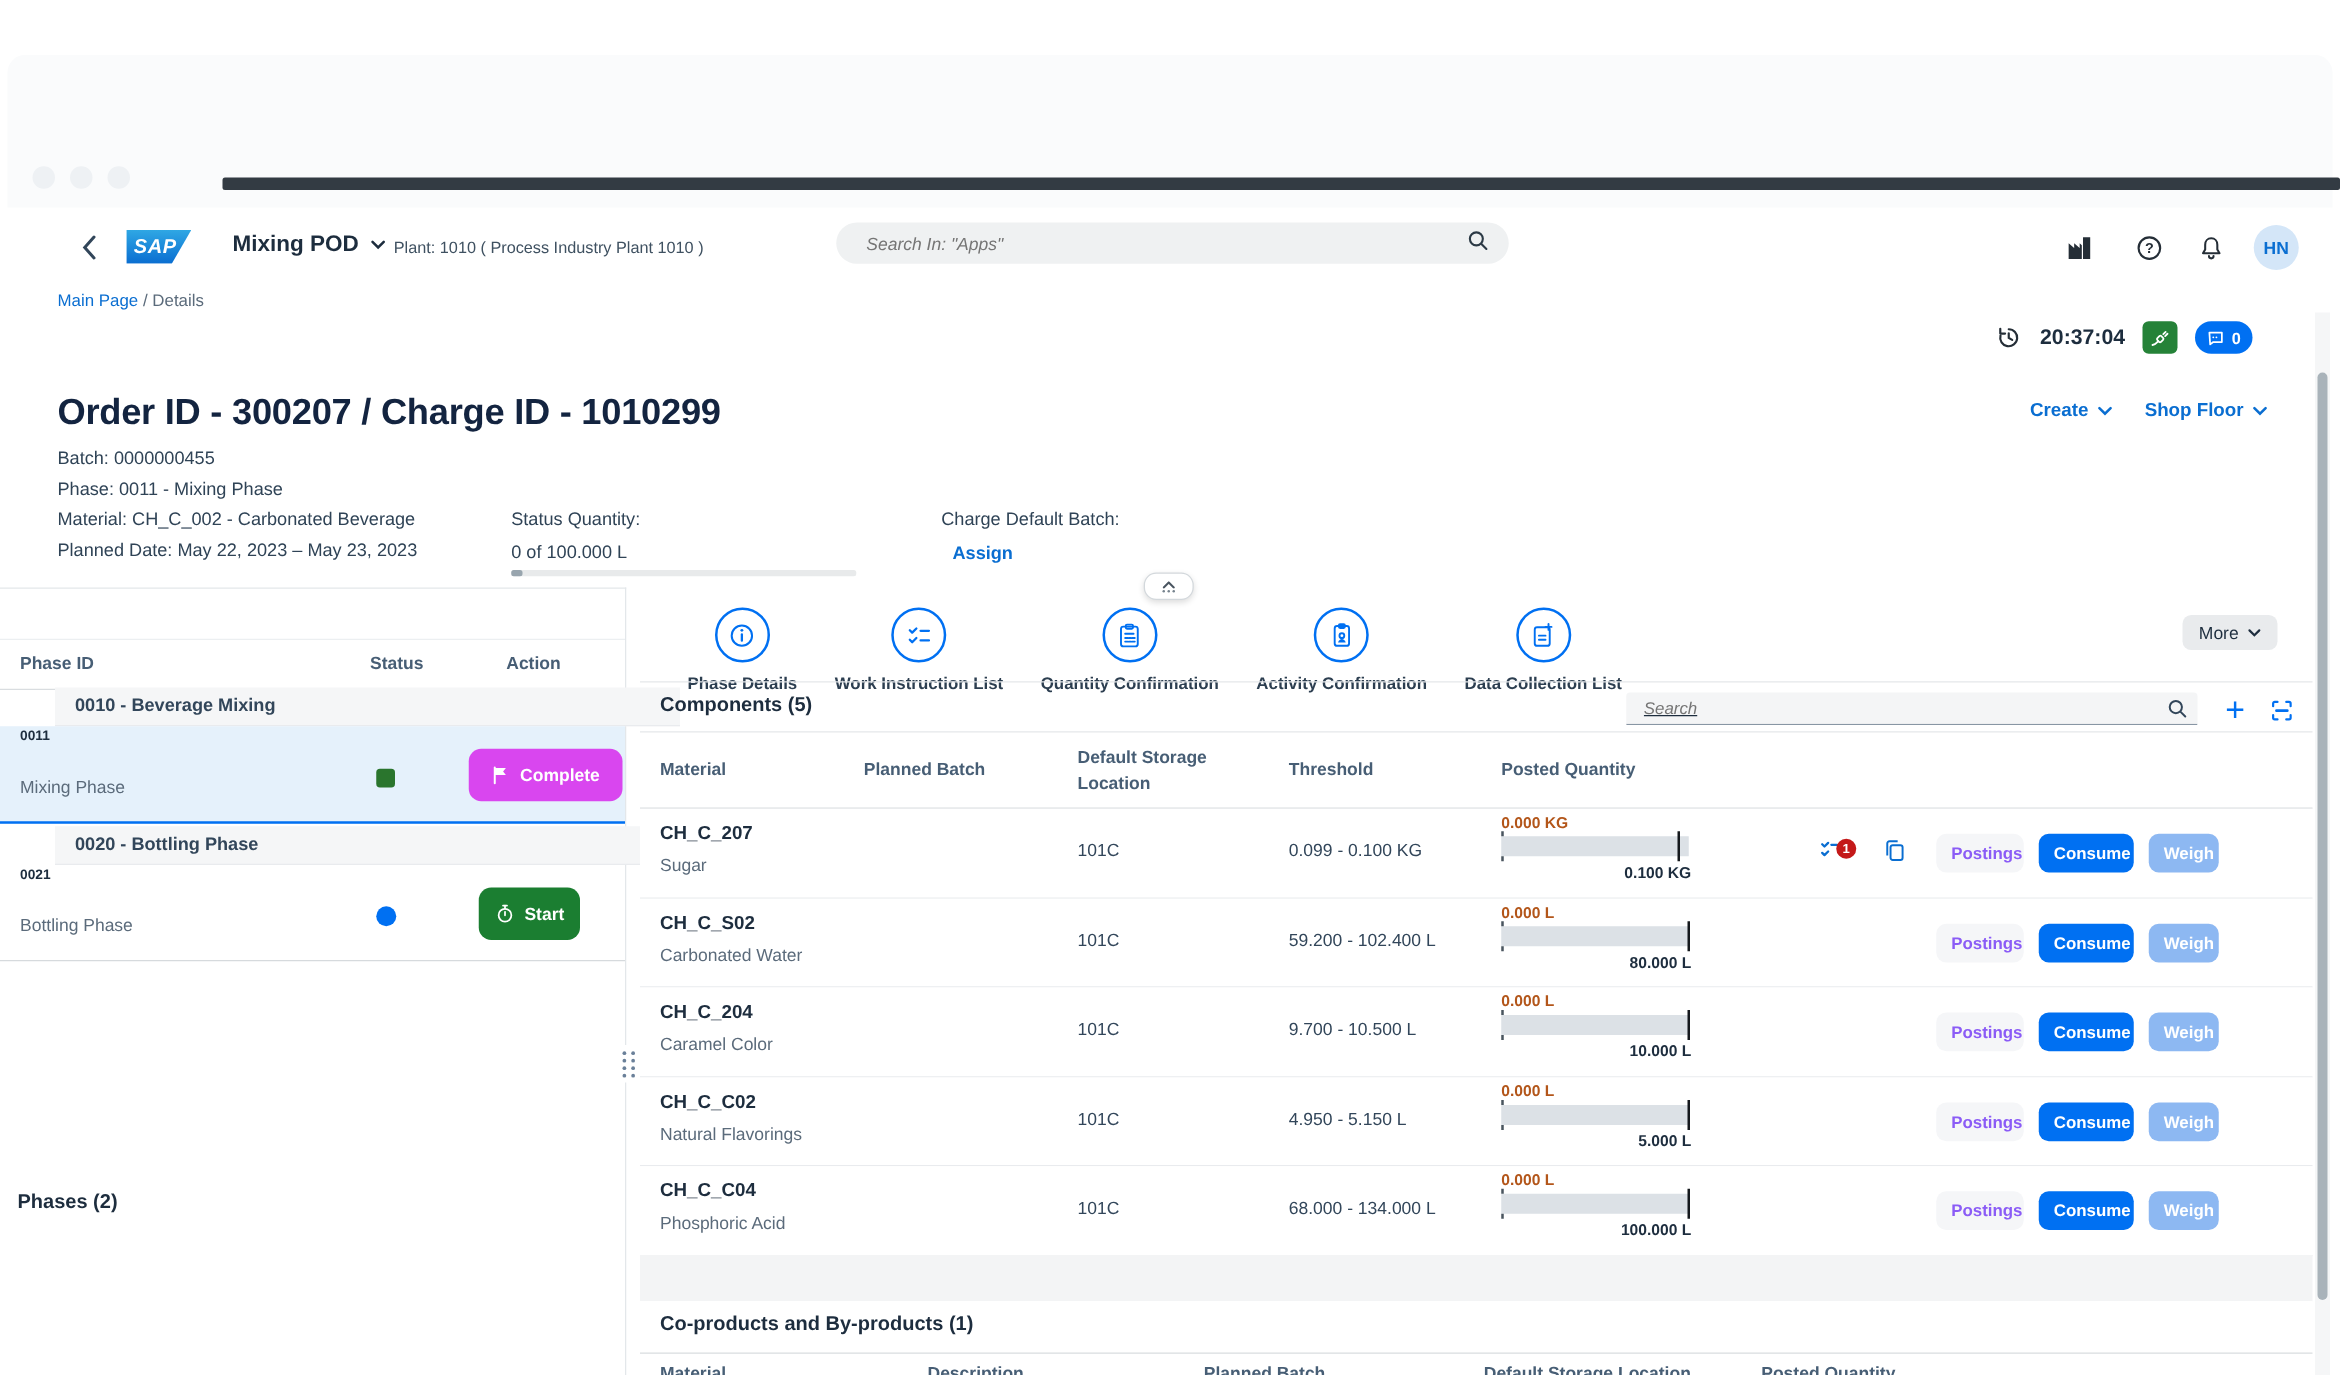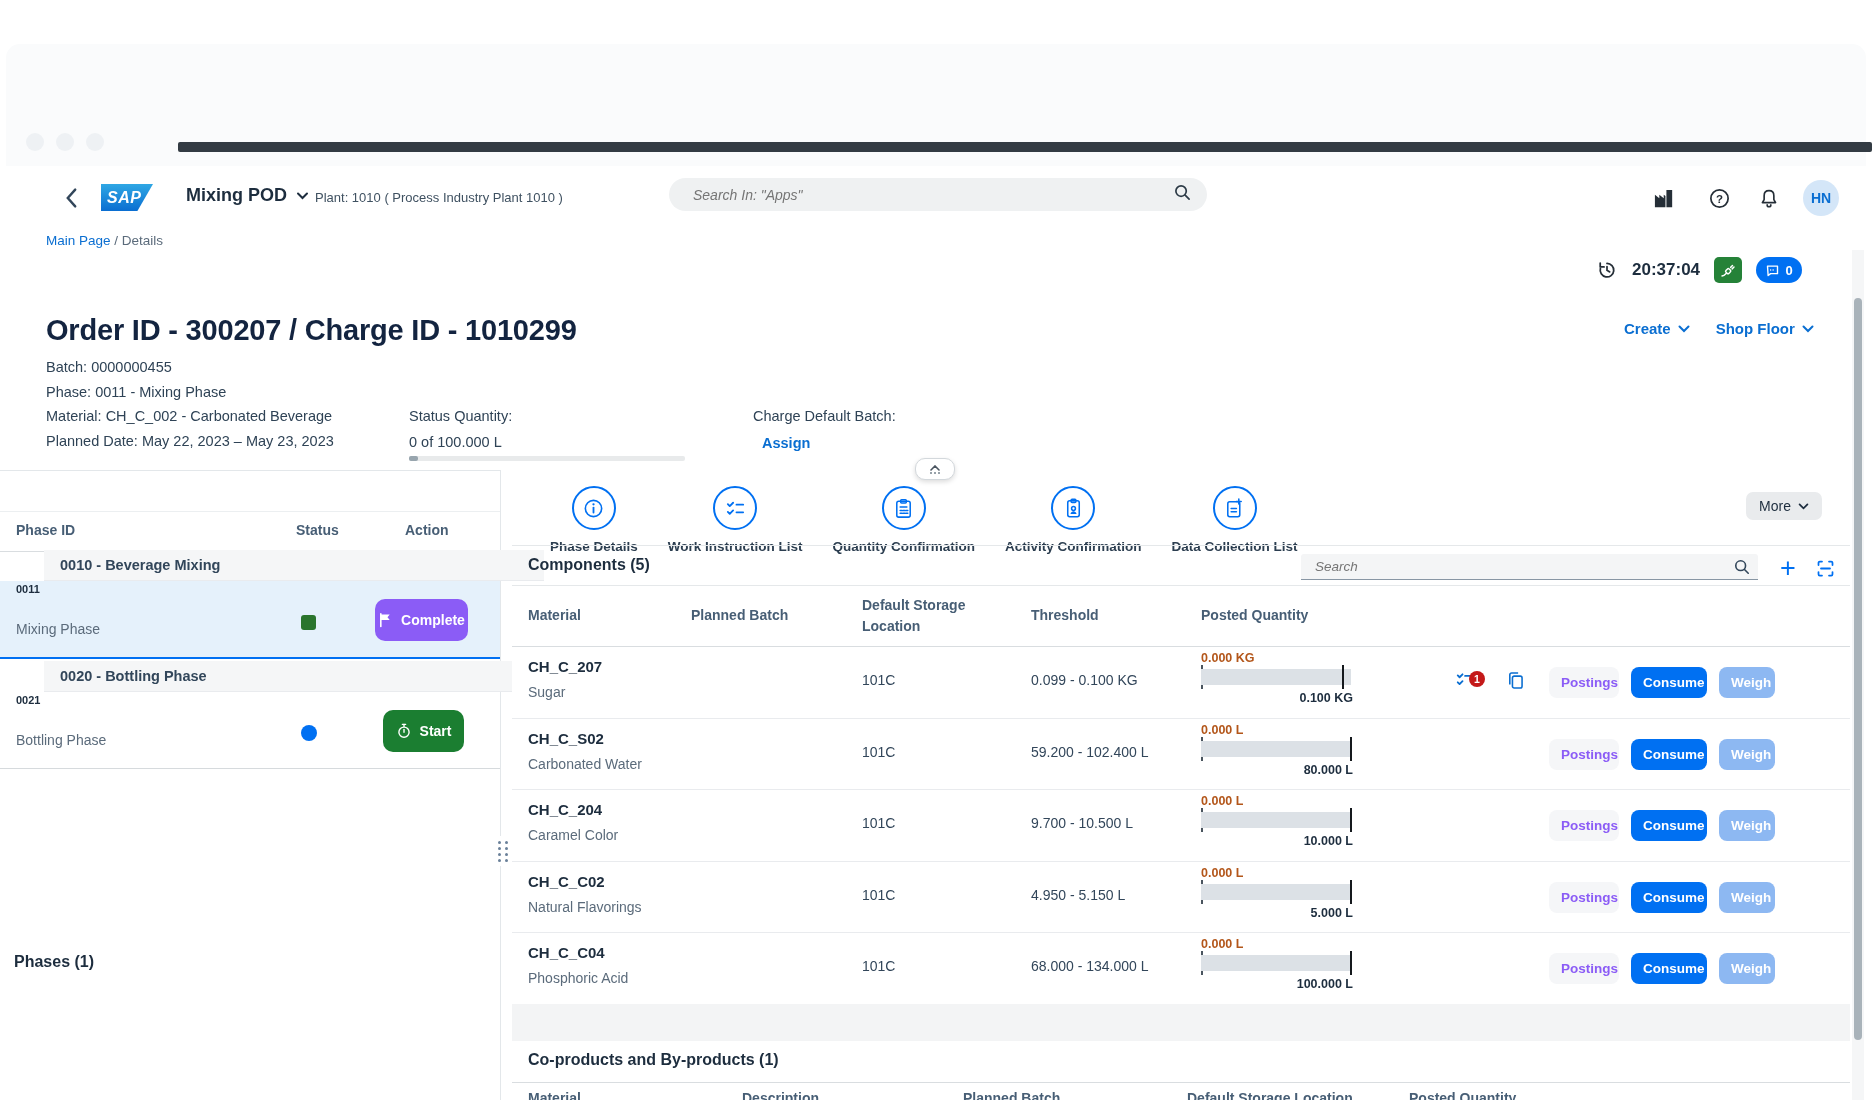--- a/index.html
+++ b/index.html
@@ -54,39 +54,39 @@
                font-size:14.5px;font-weight:bold;color:#32465a;line-height:31px;padding-left:16px;box-sizing:border-box;margin-left:44px;}
   .phase-row{position:absolute;left:0;width:500px;height:76px;background:#fff;}
   .phase-row.selected{background:#e5f1fb;border-bottom:2.5px solid #0070f2;}
   .phase-row.last{border-bottom:1px solid #d6dadd;}
   .pr-id{position:absolute;left:16px;top:2px;font-size:11px;font-weight:bold;}
   .pr-name{position:absolute;left:16px;top:40px;font-size:14px;color:#5b6b7b;}
   .st-square{position:absolute;left:301px;top:34px;width:15px;height:15px;border-radius:3px;background:#2a752d;}
   .st-circle{position:absolute;left:301px;top:33px;width:16px;height:16px;border-radius:50%;background:#0070f2;}
   .act-btn{position:absolute;top:18px;height:42px;border:none;border-radius:10px;color:#fff;font-size:14px;font-weight:bold;
            display:flex;align-items:center;justify-content:center;gap:8px;cursor:pointer;font-family:inherit;}
-  .act-complete{left:375px;width:93px;background:#8b5cf6;}
+  .act-complete{left:375px;width:123px;background:#d946ef;}
   .act-start{left:383px;width:81px;background:#1b7e31;}
   .grip{left:495px;top:836px;width:16px;height:30px;display:grid;grid-template-columns:4px 4px;gap:3px;justify-content:center;align-content:center;cursor:col-resize;background:#fff;}
   .grip i{width:3px;height:3px;border-radius:50%;background:#6a8099;}
   
   .tab-strip{left:550px;top:478px;height:66px;display:flex;align-items:flex-start;gap:30px;}
   .tab{position:relative;display:flex;align-items:center;gap:9px;margin-top:8px;cursor:pointer;flex-direction:column;}
   .tab-circle{width:44px;height:44px;border-radius:50%;border:2.5px solid #0070f2;box-sizing:border-box;color:#0070f2;
               display:flex;align-items:center;justify-content:center;background:#fff;}
   .tab.active .tab-circle{background:#0070f2;color:#fff;border-color:#0070f2;}
   .tab-label{font-size:13.5px;font-weight:bold;color:#2c3e50;}
   .tab.active::after{content:"";position:absolute;left:-7px;top:51px;width:58px;height:3.5px;background:#0070f2;}
   .more-btn{left:1746px;top:492px;width:76px;height:28px;background:#e9ebed;border:none;border-radius:7px;font-size:14px;color:#1d2d3e;
             display:flex;align-items:center;justify-content:center;gap:7px;cursor:pointer;font-family:inherit;}
   .tabs-divider{left:512px;top:545px;width:1338px;height:1px;background:#e5e8ea;}
   
   .comp-title{left:528px;top:556px;font-size:16px;font-weight:bold;}
   .comp-search{left:1301px;top:554px;width:457px;height:26px;background:#f4f5f6;border-bottom:1.5px solid #8896a4;
-               border-radius:3px 3px 0 0;display:flex;align-items:center;padding:0 8px 0 12px;box-sizing:border-box;}
+               border-radius:3px 3px 0 0;display:flex;align-items:center;padding:0 8px 0 12px;box-sizing:border-box;text-decoration:underline;}
   .comp-search input{flex:1;border:none;background:transparent;outline:none;font-style:italic;font-size:13.5px;color:#6a7680;font-family:inherit;}
   .tool-ico{top:555px;color:#0070f2;cursor:pointer;display:flex;align-items:center;justify-content:center;width:26px;height:26px;}
   .comp-hdr-row{left:512px;top:585px;width:1338px;height:62px;border-top:1px solid #e5e8ea;border-bottom:1px solid #d9dde0;box-sizing:border-box;}
   .comp-col{position:absolute;font-size:14px;font-weight:bold;color:#475e75;top:21px;}
   .comp-col.wrap{top:9px;width:125px;line-height:21px;}
   .comp-row{left:512px;width:1338px;height:71.5px;border-bottom:1px solid #e9ebee;box-sizing:border-box;background:#fff;}
   .c-mat{position:absolute;left:16px;top:11px;font-size:15px;font-weight:bold;color:#1d2d3e;}
   .c-desc{position:absolute;left:16px;top:37px;font-size:14px;color:#5b6b7b;}
   .c-loc{position:absolute;left:350px;top:25px;font-size:14px;color:#32465a;}
   .c-thr{position:absolute;left:519px;top:25px;font-size:14px;color:#32465a;}
@@ -233,21 +233,21 @@
       <path d="M1 5 L5 1 L9 5" fill="none" stroke="#4a5560" stroke-width="1.6" stroke-linecap="round"></path>
     </svg>
   <span class="pill-dots">
       <i></i>
       <i></i>
       <i></i>
     </span>
 </div>
 
 <div class="abs phases-panel">
-  <div class="abs phases-title">Phases (1)</div>
+  <div class="abs phases-title">Phases (2)</div>
   <div class="abs phases-hdr" id="phases-hdr">
       <div class="abs ph-col nowrap" style="left:16px">Phase ID</div>
       <div class="abs ph-col nowrap" style="left:296px">Status</div>
       <div class="abs ph-col nowrap" style="left:405px">Action</div>
     </div>
   <div id="phases-body">
       <div class="phase-group nowrap" style="top:79px">0010 - Beverage Mixing</div>
       <div class="phase-row selected" style="top:110px">
          <div class="pr-id">0011</div>
          <div class="pr-name nowrap">Mixing Phase</div>

